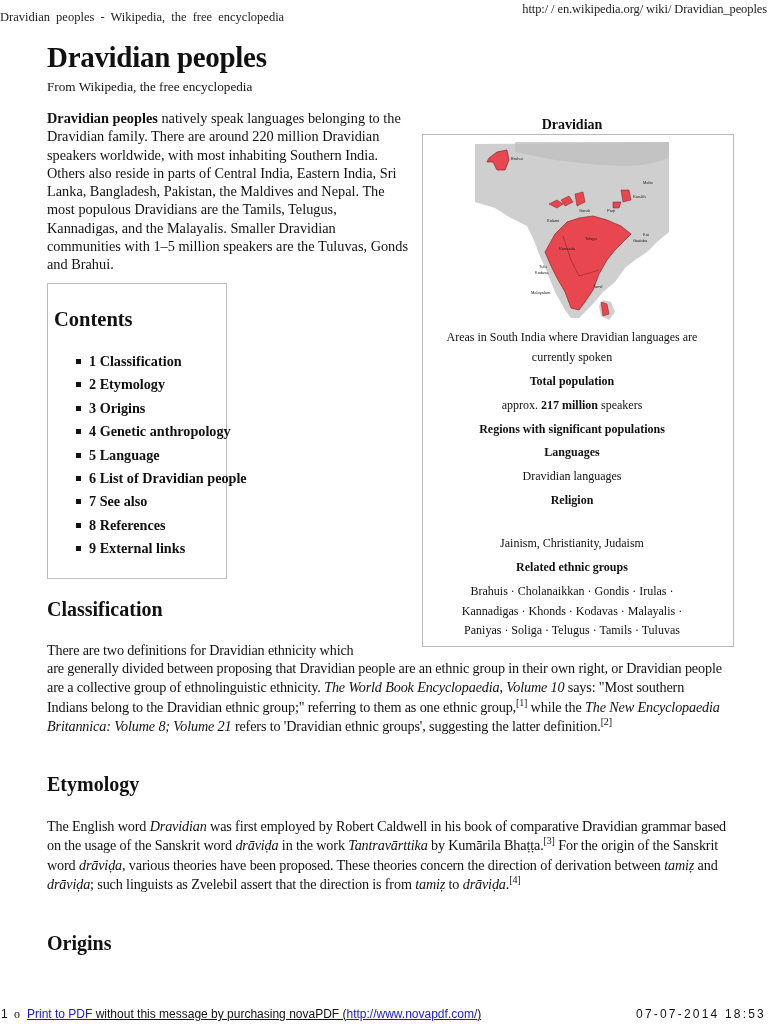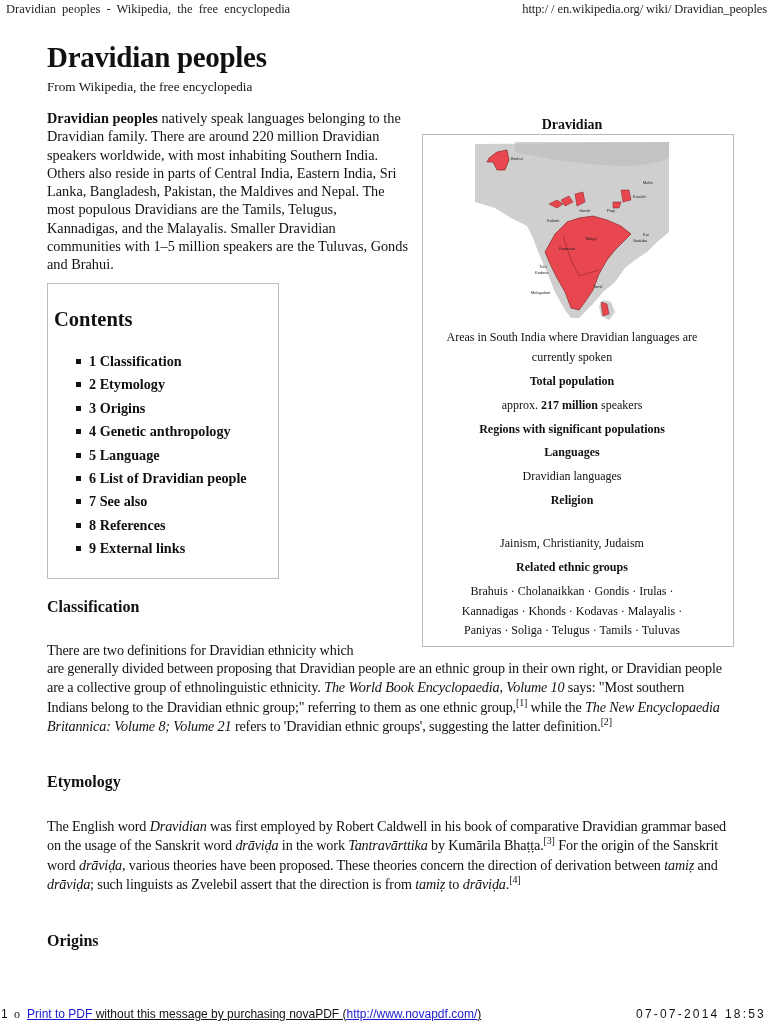--- a/index.html
+++ b/index.html
@@ -4,40 +4,40 @@
   <style>
     html, body { margin: 0; padding: 0; background: #ffffff; }
     body {
       width: 768px; height: 1024px; position: relative; overflow: hidden;
       font-family: "Liberation Serif", "DejaVu Serif", serif; color: #111;
     }
     .hdr-left, .hdr-right {
       position: absolute; top: 2px; font-size: 12.5px; color: #222; white-space: nowrap;
       font-family: "Liberation Serif", serif;
     }
-    .hdr-left { left: 6px; word-spacing: 3px; }
+    .hdr-left { left: 0; word-spacing: 3px; margin-top: 8px; }
     .hdr-right { right: 1px; letter-spacing: -0.1px; }
 
     .title {
       position: absolute; left: 47px; top: 41px; margin: 0;
       font-size: 29px; font-weight: bold; letter-spacing: -0.3px;
       font-family: "Liberation Serif", serif;
     }
     .subtitle {
       position: absolute; left: 47px; top: 79px; font-size: 13.2px; color: #111;
     }
     .intro {
       position: absolute; left: 47px; top: 109px; width: 362px;
       font-size: 14.3px; line-height: 18.3px; margin: 0;
     }
     .intro b { font-weight: bold; }
 
     
     .toc {
-      position: absolute; left: 47px; top: 283px; width: 232px; height: 296px;
+      position: absolute; left: 47px; top: 283px; width: 180px; height: 296px;
       border: 1px solid #bdbdbd; box-sizing: border-box;
     }
     .toc-title {
       position: absolute; left: 6px; top: 24px; margin: 0;
       font-size: 20.5px; font-weight: bold;
     }
     .toc ul {
       list-style: none; margin: 0; padding: 0; position: absolute; left: 28px; top: 68px;
     }
     .toc li {
@@ -63,21 +63,21 @@
       position: absolute; left: 52px; top: 7px; width: 194px; height: 178px;
     }
     .ib-row {
       position: absolute; left: 0; width: 298px; text-align: center;
       font-size: 12px; line-height: 19.5px;
     }
     .ib-row.h { font-weight: bold; }
 
     
     .h2 {
-      position: absolute; left: 47px; margin: 0; font-size: 16px; font-weight: bold;
+      position: absolute; left: 47px; margin: 0; font-size: 20px; font-weight: bold;
       font-family: "Liberation Serif", serif;
     }
     .para {
       position: absolute; left: 47px; margin: 0; font-size: 14.2px; line-height: 19.3px;
       letter-spacing: -0.15px;
     }
     .para i { font-style: italic; }
     sup { font-size: 10px; vertical-align: 6px; line-height: 0; }
 
     

